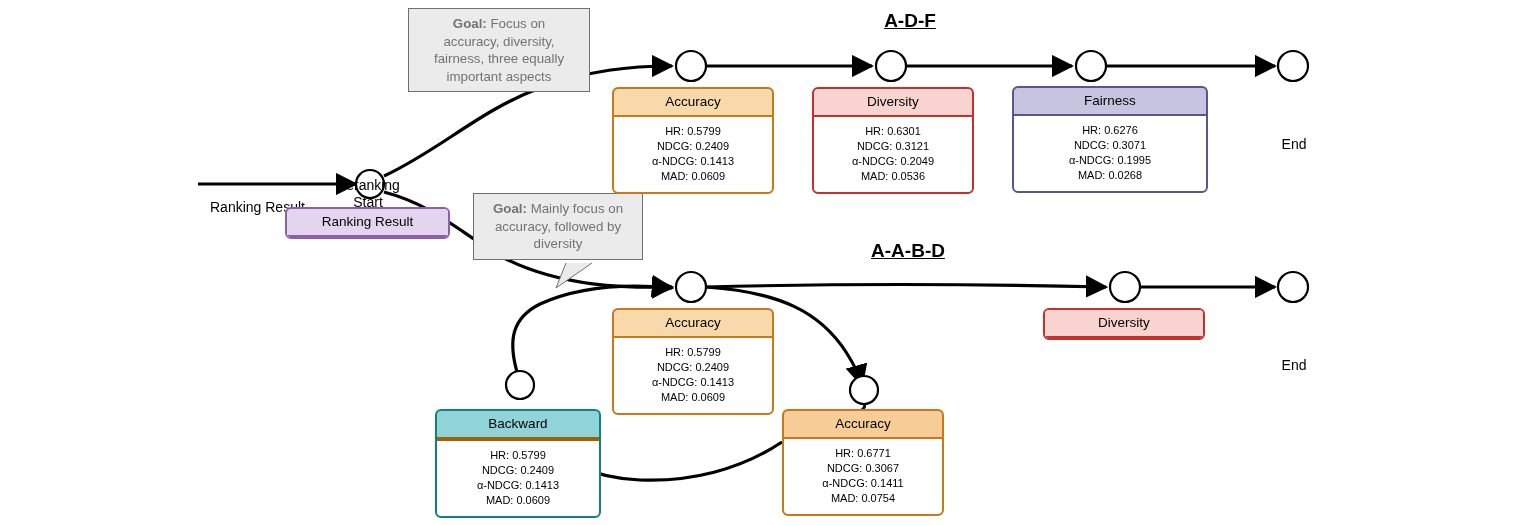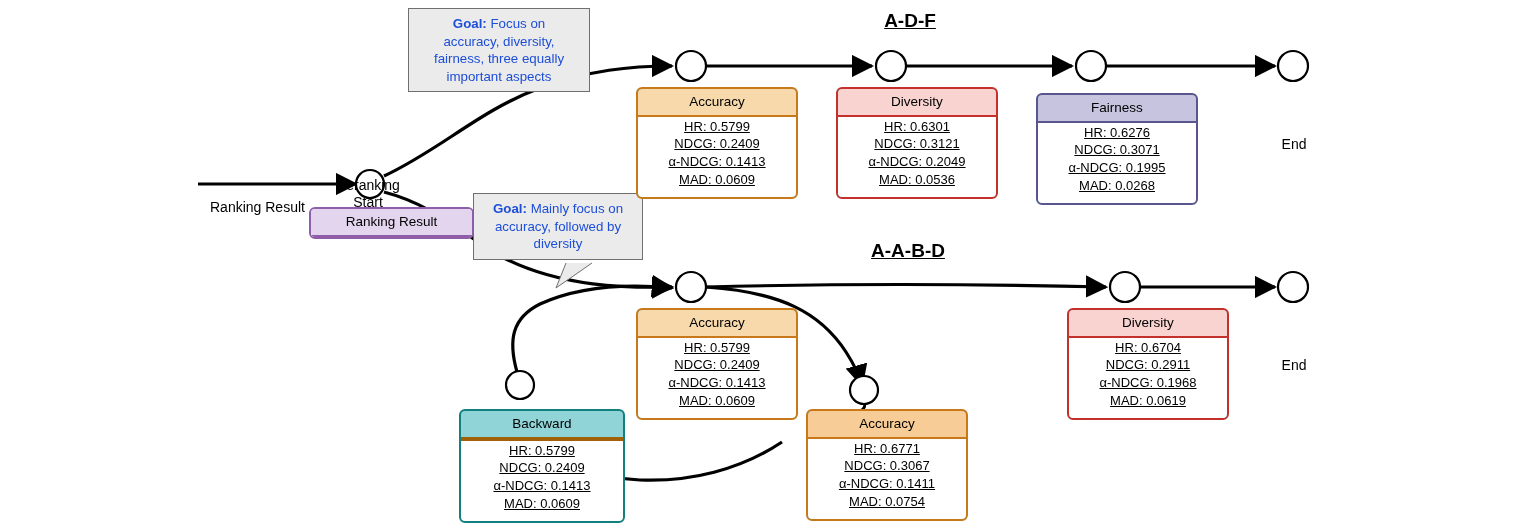--- a/index.html
+++ b/index.html
@@ -29,51 +29,49 @@
   }
 
   
   .card {
     position: absolute;
     border-radius: 6px;
     box-sizing: border-box;
     border: 2px solid #000;
     background: #0f766e;
     overflow: hidden;
-    margin-left: 24px;
   }
   .card .card-head {
     font-size: 13.5px;
     text-align: center;
     padding: 5px 4px 5px 4px;
     line-height: 1.15;
     box-sizing: border-box;
   }
   .card .card-body {
-    font-size: 13px;
+    font-size: 11px;
     text-align: center;
-    padding: 1px 4px 8px 4px;
+    padding: 7px 4px 8px 4px;
     line-height: 1.38;
     background: #ffffff;
     box-sizing: border-box;
-    text-decoration: underline;
   }
   .card .card-body div { white-space: nowrap; }
 
   
   .callout {
     position: absolute;
     box-sizing: border-box;
     background: #ebebeb;
     border: 1px solid #6f6f6f;
     font-size: 13.3px;
     line-height: 1.32;
     text-align: center;
     padding: 6px 16px;
-    color: #1d4ed8;
+    color: #737373;
   }
   .callout b { font-weight: bold; }
 
   
   .lbl {
     position: absolute;
     font-size: 14px;
     white-space: nowrap;
     color: #000;
     margin-top: 44px;
@@ -178,21 +176,21 @@
   <div class="card" style="left:812px; top:87px; width:162px; border-color:#c4302b;">
     <div class="card-head" style="background:#f8d3d0; border-bottom:2px solid #c4302b;">Diversity</div>
     <div class="card-body">
       <div>HR: 0.6301</div>
       <div>NDCG: 0.3121</div>
       <div>α-NDCG: 0.2049</div>
       <div>MAD: 0.0536</div>
     </div>
   </div>
 
-  <div class="card" style="left:1012px; top:93px; width:162px; border-color:#5a558c;">
+  <div class="card" style="left:1012px; top:86px; width:196px; border-color:#5a558c;">
     <div class="card-head" style="background:#c6c4de; border-bottom:2px solid #5a558c;">Fairness</div>
     <div class="card-body">
       <div>HR: 0.6276</div>
       <div>NDCG: 0.3071</div>
       <div>α-NDCG: 0.1995</div>
       <div>MAD: 0.0268</div>
     </div>
   </div>
 
   <div class="card" style="left:612px; top:308px; width:162px; border-color:#c8791a;">
@@ -200,26 +198,20 @@
     <div class="card-body">
       <div>HR: 0.5799</div>
       <div>NDCG: 0.2409</div>
       <div>α-NDCG: 0.1413</div>
       <div>MAD: 0.0609</div>
     </div>
   </div>
 
   <div class="card" style="left:1043px; top:308px; width:162px; border-color:#c4302b;">
     <div class="card-head" style="background:#f8d3d0; border-bottom:2px solid #c4302b;">Diversity</div>
-    <div class="card-body">
-      <div>HR: 0.6704</div>
-      <div>NDCG: 0.2911</div>
-      <div>α-NDCG: 0.1968</div>
-      <div>MAD: 0.0619</div>
-    </div>
   </div>
 
   <div class="card" style="left:435px; top:409px; width:166px; border-color:#11807f;">
     <div class="card-head" style="background:#90d4d8; border-bottom:4px solid #a16207;">Backward</div>
     <div class="card-body">
       <div>HR: 0.5799</div>
       <div>NDCG: 0.2409</div>
       <div>α-NDCG: 0.1413</div>
       <div>MAD: 0.0609</div>
     </div>

